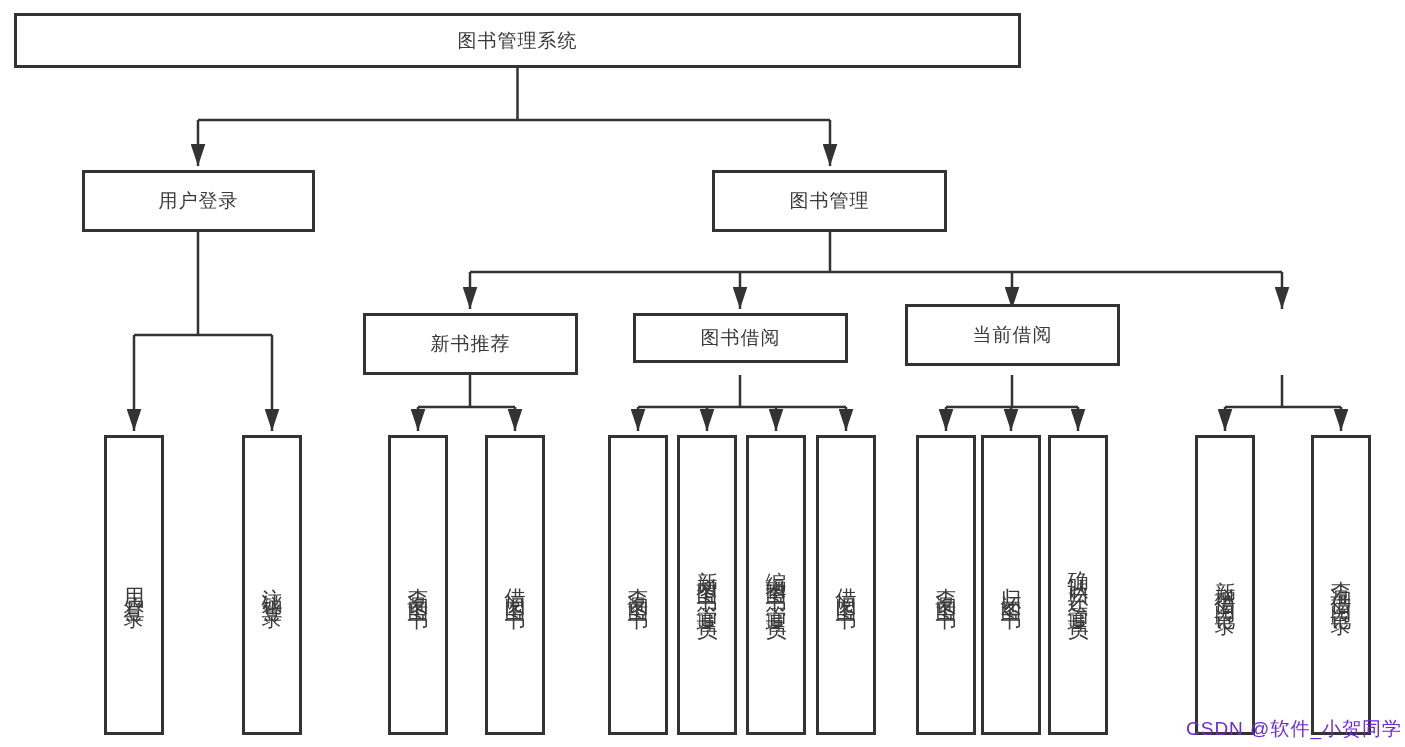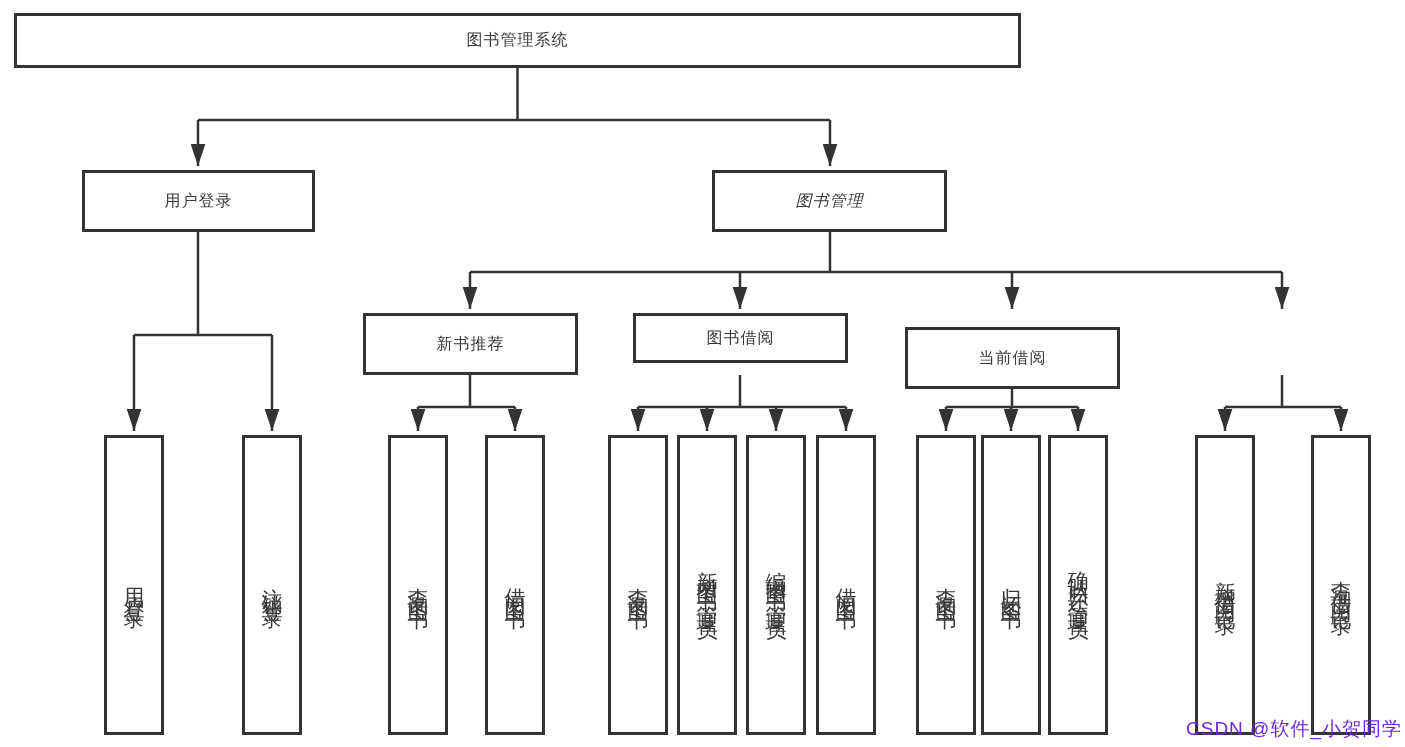--- a/index.html
+++ b/index.html
@@ -20,21 +20,21 @@
   .box {
     position: absolute;
     box-sizing: border-box;
     border: 3px solid #333333;
     background: #ffffff;
     display: flex;
     align-items: center;
     justify-content: center;
     color: #3a3a3a;
   }
-  .hbox { font-size: 16px; letter-spacing: 1px; }
+  .hbox { font-size: 19px; letter-spacing: 1px; }
   .root-box  { left: 14px;  top: 13px;  width: 1007px; height: 55px; }
   .leaf {
     top: 435px;
     width: 60px;
     height: 300px;
   }
   .leaf span {
     writing-mode: vertical-rl;
     text-orientation: mixed;
     font-size: 21px;
@@ -98,31 +98,31 @@
     <path class="ln" d="M1341,407 V431" marker-end="url(#arrow)"></path>
   </svg>
 
   <div class="box hbox root-box">
     <span>图书管理系统</span>
   </div>
 
   <div class="box hbox" style="left:82px; top:170px; width:233px; height:62px;">
     <span>用户登录</span>
   </div>
-  <div class="box hbox" style="left:712px; top:170px; width:235px; height:62px;font-style:italic;">
+  <div class="box hbox" style="left:712px; top:170px; width:235px; height:62px;">
     <span>图书管理</span>
   </div>
 
   <div class="box hbox" style="left:363px; top:313px; width:215px; height:62px;align-items:center;">
     <span>新书推荐</span>
   </div>
   <div class="box hbox" style="left:633px; top:313px; width:215px; height:50px;">
     <span>图书借阅</span>
   </div>
-  <div class="box hbox" style="left:905px; top:327px; width:215px; height:62px;">
+  <div class="box hbox" style="left:905px; top:304px; width:215px; height:62px;">
     <span>当前借阅</span>
   </div>
 
   <div class="box leaf" style="left:104px;">
     <span>用户登录</span>
   </div>
   <div class="box leaf" style="left:242px;">
     <span>注销登录</span>
   </div>
 

